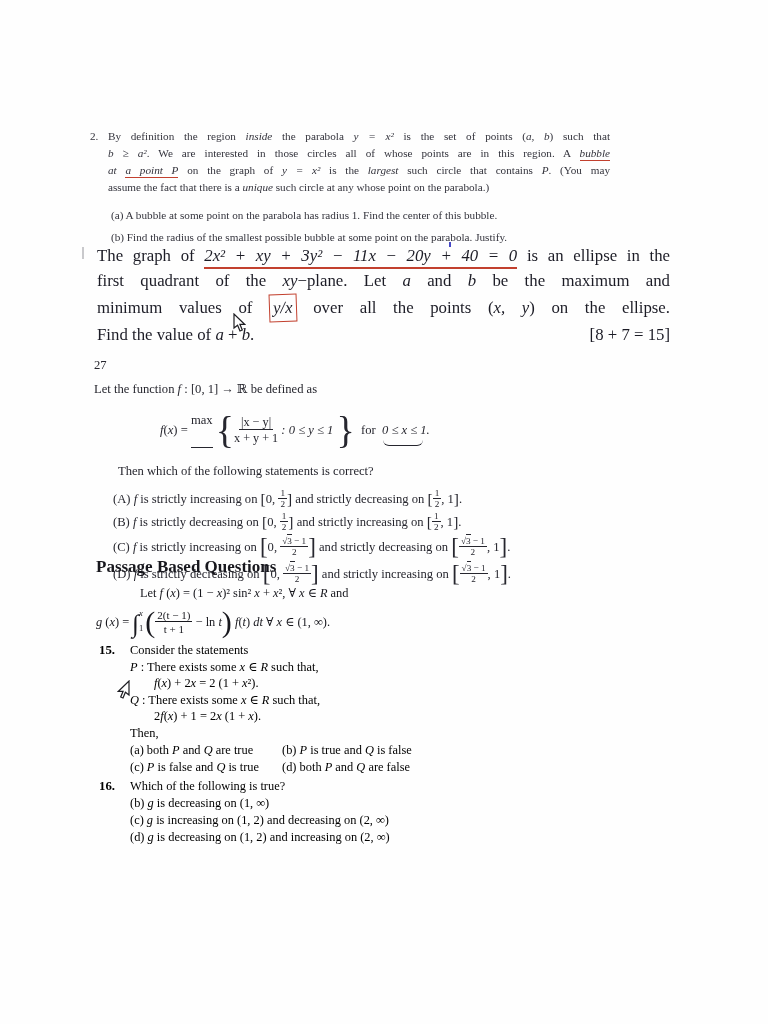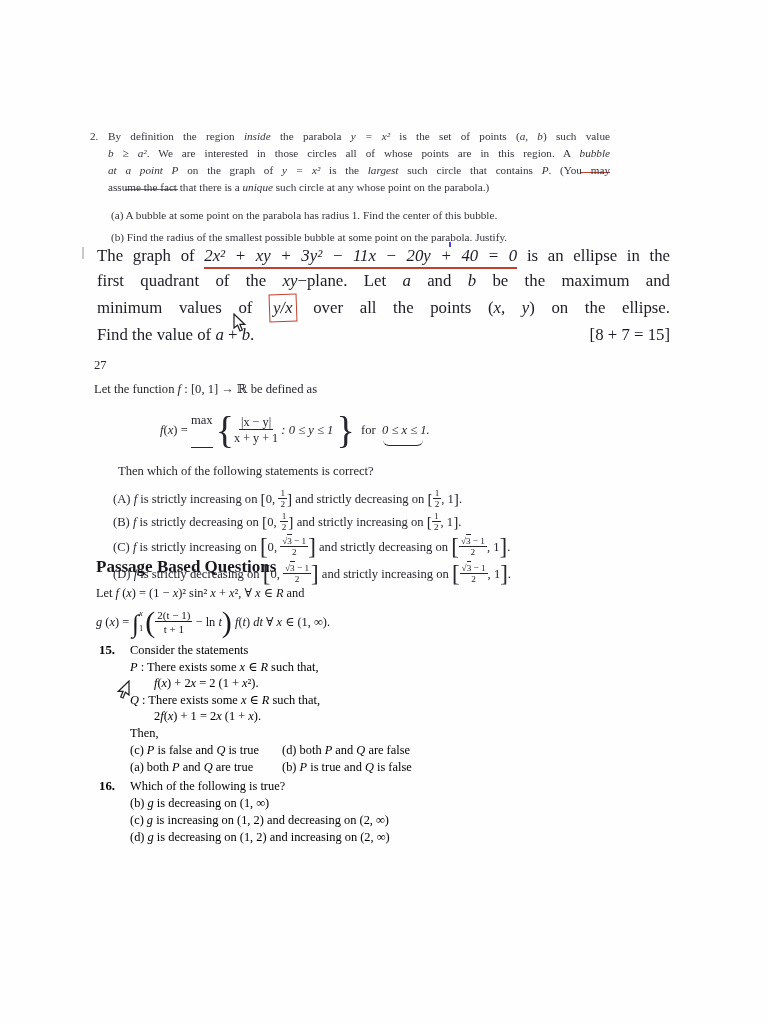--- a/index.html
+++ b/index.html
@@ -7,21 +7,21 @@
     width:768px;height:1024px;
     background:var(--page_bg,#fff);
     font-family:"Liberation Serif","DejaVu Serif",serif;
     color:var(--ink,#2a2a33);
     -webkit-font-smoothing:antialiased;
   }
   .page{position:relative;width:768px;height:1024px;overflow:hidden;background:var(--page_bg,#fff);}
 
   
   .i{font-style:italic;}
-  .redul{border-bottom:1.8px solid var(--red,#c2402e);padding-bottom:13px;}
+  .redul{border-bottom:1.8px solid var(--red,#c2402e);padding-bottom:1px;}
   .redul2{border-bottom:2.2px solid var(--red,#c2402e);padding-bottom:2px;}
   .redbox{display:inline-block;border:1.7px solid var(--red,#c2402e);padding:0 3px 1px 3px;transform:rotate(-2deg);}
   .bluemark{position:relative;}
   .bluemark::after{content:"";position:absolute;left:46%;bottom:-4px;width:2px;height:5px;background:var(--blue,#4547c6);}
   .maxul{border-bottom:1.9px solid currentColor;padding-bottom:19px;}
   .bigbrace{font-size:38px;line-height:1;font-weight:400;}
   .bigpar{font-size:30px;line-height:1;font-weight:400;}
   .mbr{font-size:15.5px;line-height:1;}
   .tbr{font-size:23px;line-height:1;font-weight:400;}
   .int{font-size:25px;line-height:1;transform:translateY(1px);}
@@ -63,21 +63,21 @@
   .opts{margin:8px 0 0 19px;}
   .opt{display:flex;align-items:center;}
   .opt>span{white-space:pre;}
   .opt-ab{height:23px;}
   .opt-cd{height:27px;}
   .opt .frac{font-size:9.2px;line-height:1.1;}
 
   
   .passage{position:absolute;left:96px;top:556px;width:480px;color:#17171d;}
   .passage h2{margin:0;font-size:17px;line-height:22px;font-weight:bold;}
-  .passage .pline{margin-top:7px;font-size:12.4px;}
+  .passage .pline{margin-top:7px;font-size:12.4px;margin-left:44px;}
   .passage .gline{margin-top:2px;display:flex;align-items:center;height:38px;font-size:12.4px;}
   .passage .gline>span{white-space:pre;}
   .passage .gline .frac{font-size:11px;}
 
   
   .qblock{position:absolute;left:99px;width:500px;font-size:12.4px;line-height:16px;color:#000000;}
   .q15{top:642px;}
   .q16{top:778px;}
   .qhead{display:flex;}
   .qnum{width:31px;flex:0 0 31px;font-weight:bold;font-size:12.8px;}
@@ -92,21 +92,21 @@
 </style>
 </head>
 <body>
 
 <div class="page">
 
   <section class="p2">
     <div class="numrow">
       <span class="pnum">2.</span>
       <div class="ptext">
-        <div class="jl"><span>By definition the region </span><span class="i">inside</span><span> the parabola </span><span class="i">y = x²</span><span> is the set of points (</span><span class="i">a, b</span><span>) such value</span></div>
+        <div class="jl"><span>By definition the region </span><span class="i">inside</span><span> the parabola </span><span class="i">y = x²</span><span> is the set of points (</span><span class="i">a, b</span><span>) such that</span></div>
         <div class="jl"><span class="i">b ≥ a²</span><span>. We are interested in those circles all of whose points are in this region. A </span><span class="i redul">bubble</span></div>
         <div class="jl"><span class="i">at </span><span class="i redul">a point P</span><span> on the graph of </span><span class="i">y = x²</span><span> is the </span><span class="i">largest</span><span> such circle that contains </span><span class="i">P</span><span>. (You may</span></div>
         <div><span>assume the fact that there is a </span><span class="i">unique</span><span> such circle at any whose point on the parabola.)</span></div>
       </div>
     </div>
     <div class="part part-a"><span>(a) A bubble at some point on the parabola has radius 1. Find the center of this bubble.</span></div>
     <div class="part part-b"><span>(b) Find the radius of the smallest possible bubble at some point on the </span><span class="bluemark">parabola</span><span>. Justify.</span></div>
   </section>
 
   <div class="graytick"></div>
@@ -235,26 +235,26 @@
     <div class="qhead">
       <span class="qnum">15.</span>
       <span>Consider the statements</span>
     </div>
     <div class="qsub"><span class="i">P</span><span> : There exists some </span><span class="i">x</span><span> ∈ </span><span class="i">R</span><span> such that,</span></div>
     <div class="qeq"><span class="i">f</span><span>(</span><span class="i">x</span><span>) + 2</span><span class="i">x</span><span> = 2 (1 + </span><span class="i">x</span><span>²).</span></div>
     <div class="qsub"><span class="i">Q</span><span> : There exists some </span><span class="i">x</span><span> ∈ </span><span class="i">R</span><span> such that,</span></div>
     <div class="qeq"><span>2</span><span class="i">f</span><span>(</span><span class="i">x</span><span>) + 1 = 2</span><span class="i">x</span><span> (1 + </span><span class="i">x</span><span>).</span></div>
     <div class="qsub">Then,</div>
     <div class="optrow">
+      <span class="c1"><span>(a) both </span><span class="i">P</span><span> and </span><span class="i">Q</span><span> are true</span></span>
+      <span><span>(b) </span><span class="i">P</span><span> is true and </span><span class="i">Q</span><span> is false</span></span>
+    </div>
+    <div class="optrow">
       <span class="c1"><span>(c) </span><span class="i">P</span><span> is false and </span><span class="i">Q</span><span> is true</span></span>
       <span><span>(d) both </span><span class="i">P</span><span> and </span><span class="i">Q</span><span> are false</span></span>
-    </div>
-    <div class="optrow">
-      <span class="c1"><span>(a) both </span><span class="i">P</span><span> and </span><span class="i">Q</span><span> are true</span></span>
-      <span><span>(b) </span><span class="i">P</span><span> is true and </span><span class="i">Q</span><span> is false</span></span>
     </div>
   </section>
 
   <section class="qblock q16">
     <div class="qhead">
       <span class="qnum">16.</span>
       <span>Which of the following is true?</span>
     </div>
     <div class="qopt"><span>(b) </span><span class="i">g</span><span> is decreasing on (1, ∞)</span></div>
     <div class="qopt"><span>(c) </span><span class="i">g</span><span> is increasing on (1, 2) and decreasing on (2, ∞)</span></div>

